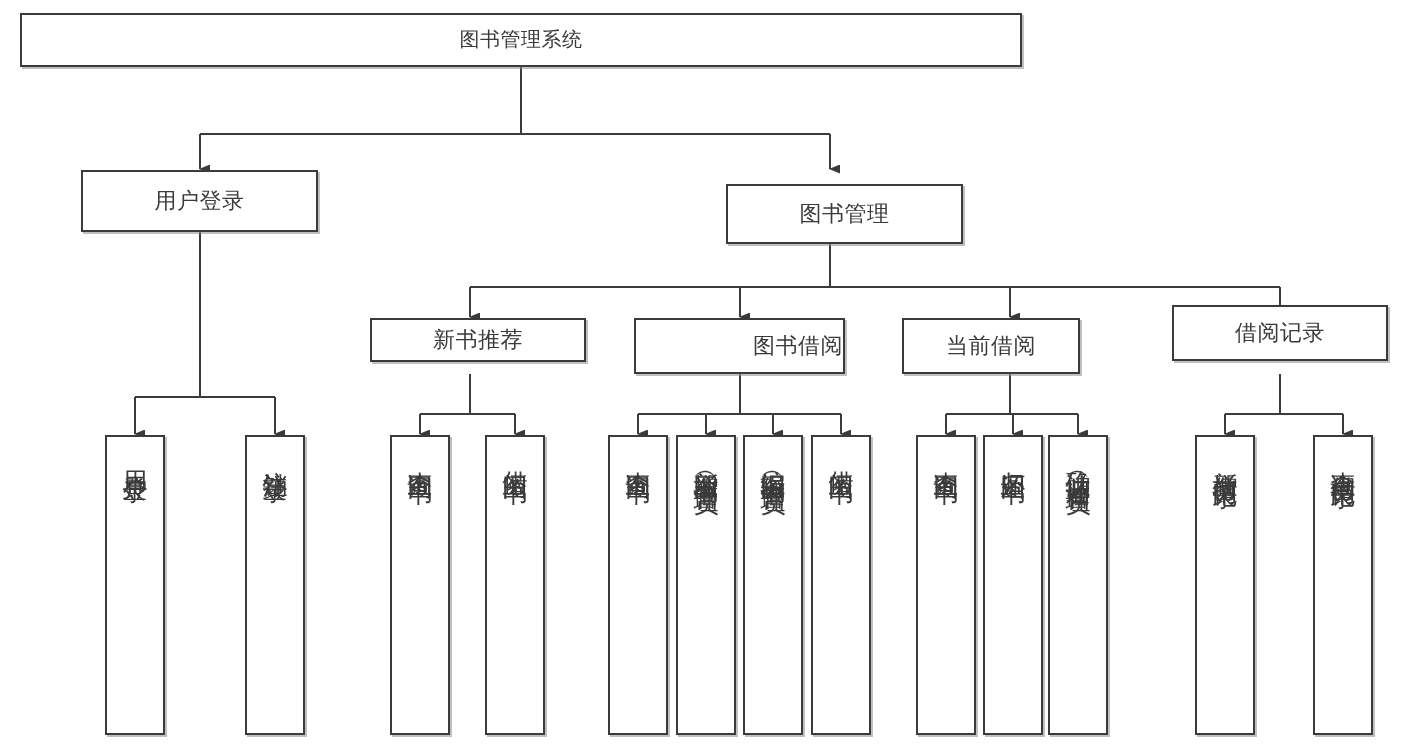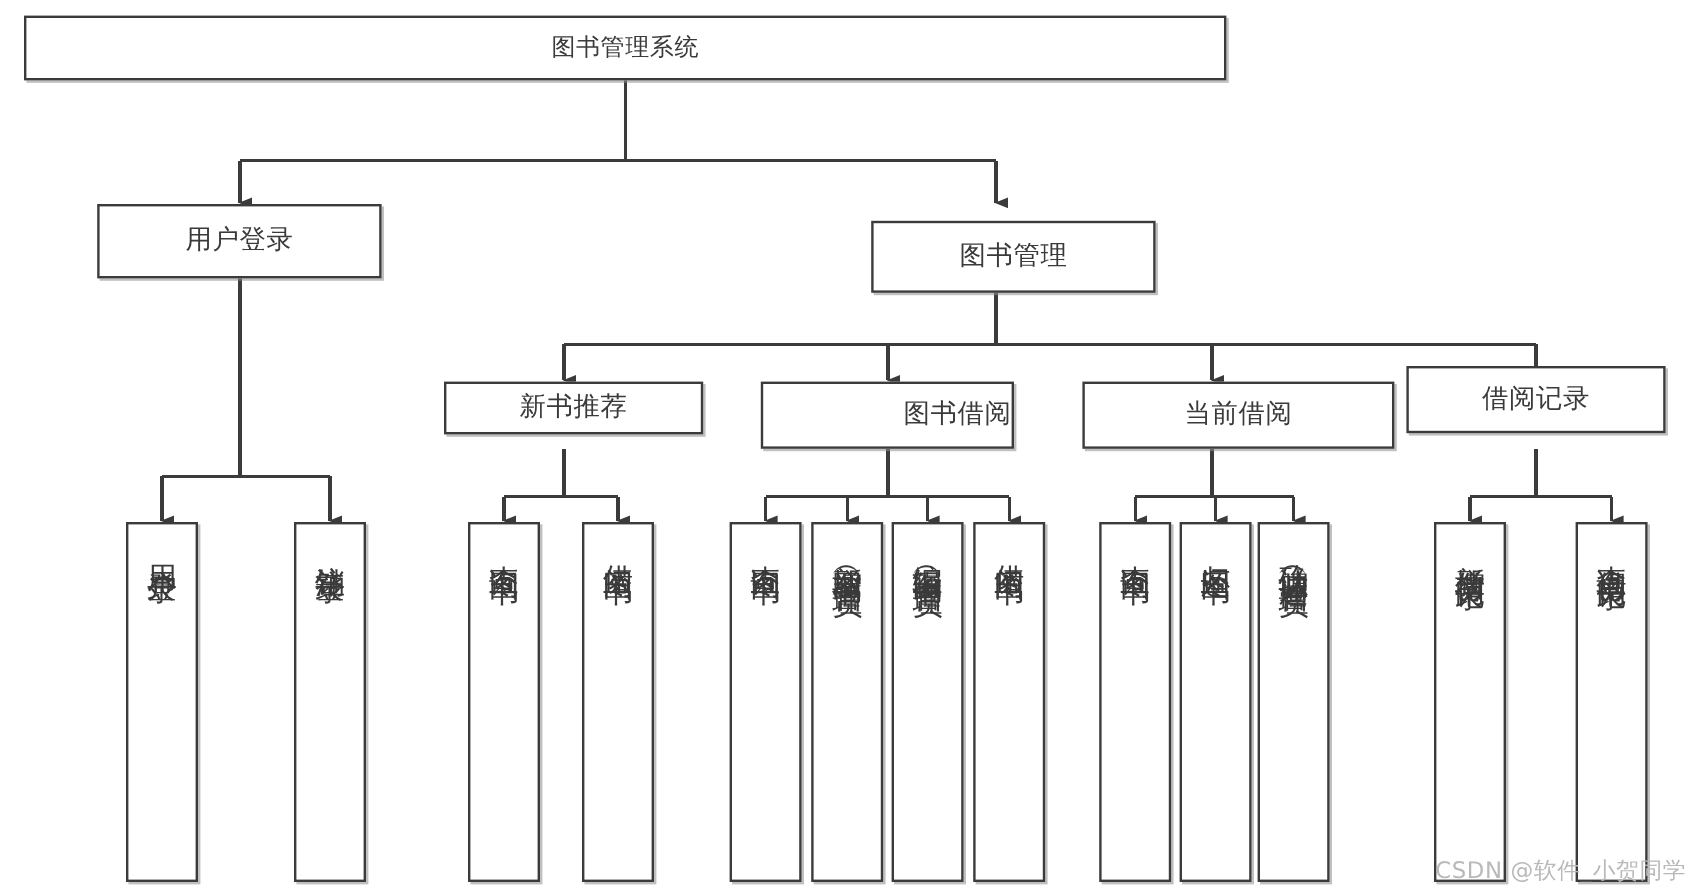--- a/index.html
+++ b/index.html
@@ -127,21 +127,21 @@
       </div>
       <div class="node horizontal" id="node-bookmgmt" style="left: 711px; top: 184px; width: 237px; height: 60px; margin-left: 15px;">
         <span class="label">图书管理</span>
       </div>
       <div class="node horizontal" id="node-newbook" style="left: 370px; top: 318px; width: 216px; height: 44px;">
         <span class="label">新书推荐</span>
       </div>
       <div class="node horizontal" id="node-borrow" style="left: 634px; top: 318px; width: 211px; height: 56px; justify-content: flex-end;">
         <span class="label">图书借阅</span>
       </div>
-      <div class="node horizontal" id="node-current" style="left: 902px; top: 318px; width: 260px; height: 56px;">
+      <div class="node horizontal" id="node-current" style="left: 902px; top: 318px; width: 178px; height: 56px;">
         <span class="label">当前借阅</span>
       </div>
       <div class="node horizontal" id="node-records" style="left: 1172px; top: 305px; width: 216px; height: 56px;">
         <span class="label">借阅记录</span>
       </div>
       <div class="node vertical" id="node-leaf1" style="left: 105px; top: 435px; width: 60px; height: 300px;">
         <span class="label">用户登录</span>
       </div>
       <div class="node vertical" id="node-leaf2" style="left: 245px; top: 435px; width: 60px; height: 300px;">
         <span class="label">注销登录</span>
@@ -174,14 +174,13 @@
         <span class="label">确认归还（管理员）</span>
       </div>
       <div class="node vertical" id="node-leaf12" style="left: 1195px; top: 435px; width: 60px; height: 300px;">
         <span class="label">新增借阅记录</span>
       </div>
       <div class="node vertical" id="node-leaf13" style="left: 1313px; top: 435px; width: 60px; height: 300px;">
         <span class="label">查询借阅记录</span>
       </div>
     </div>
 
-  <div class="watermark" style="left:1196px; top:713px;">CSDN @软件_小贺同学</div>
 </div>
 
 </body></html>

